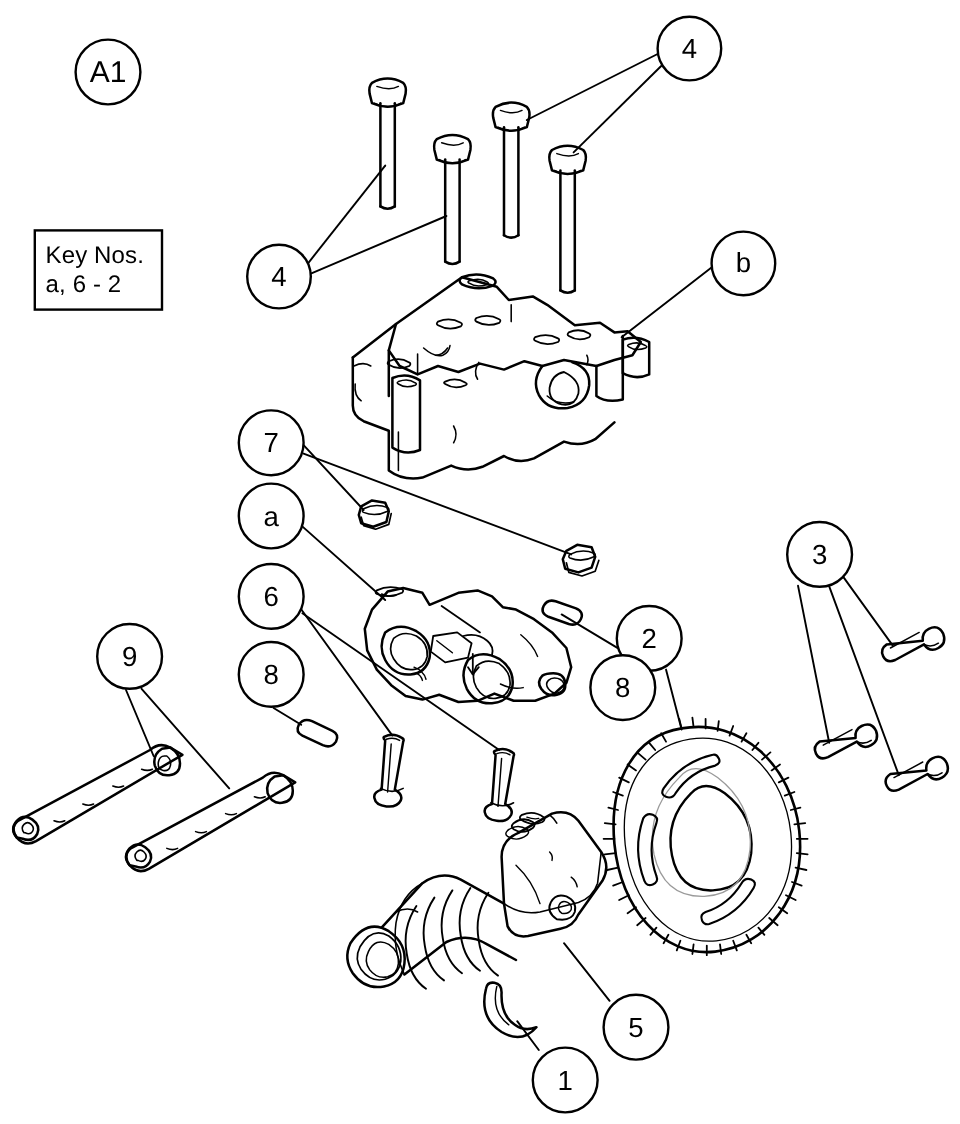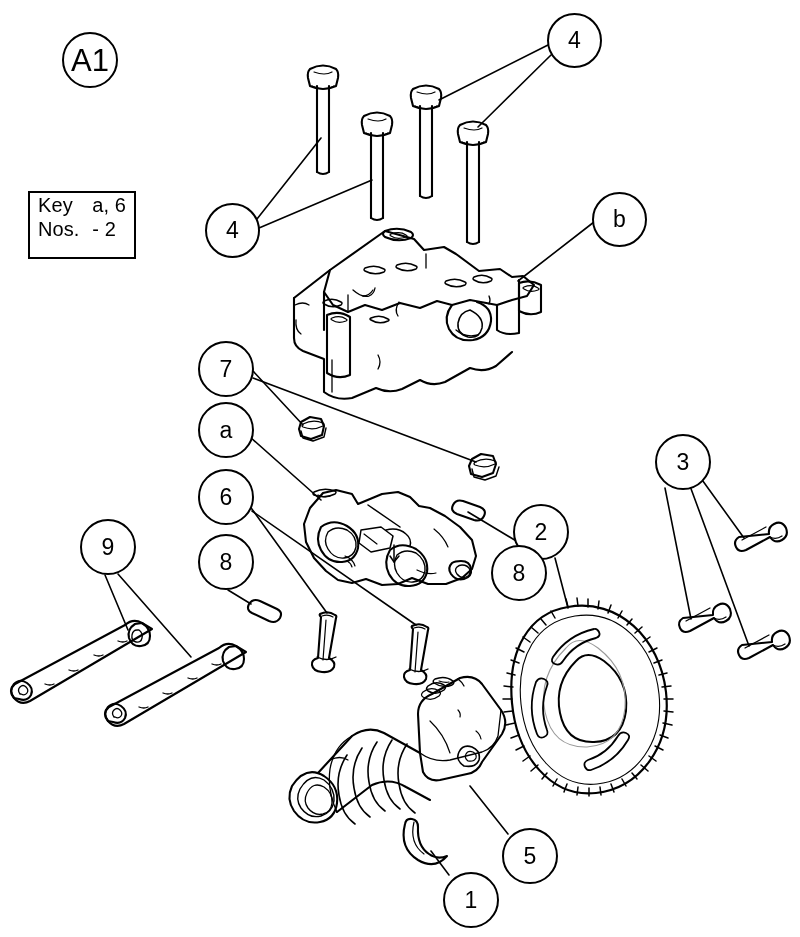--- a/index.html
+++ b/index.html
@@ -7,31 +7,31 @@
   body{
     font-family:"Liberation Sans", sans-serif;
     width:800px;height:937px;position:relative;overflow:hidden;
     -webkit-font-smoothing:antialiased;
   }
   #sheet{position:absolute;left:0;top:0;width:800px;height:937px;background:#fff;}
   #art{position:absolute;left:0;top:0;width:800px;height:937px;}
   .keybox{
     position:absolute;left:28px;top:191px;width:108px;height:68px;
     border:2px solid #000;background:#fff;box-sizing:border-box;
-    display:flex;justify-content:center;
+    display:flex;flex-direction:column;justify-content:center;
     padding-left:8px;
   }
   .keybox .kl{font-size:20px;color:#000;line-height:1.22;letter-spacing:.1px;}
   .cnum{
     position:absolute;border:2px solid #000;border-radius:50%;
     background:#fff;box-sizing:border-box;
     display:flex;align-items:center;justify-content:center;
     font-size:23px;color:#000;line-height:1;
   }
-  .cnum.big{font-size:31px;}
+  .cnum.big{font-size:25px;}
 </style>
 </head>
 <body>
 
 <div id="sheet">
 
   <svg id="art" viewBox="0 0 800 937" xmlns="http://www.w3.org/2000/svg">
     <g fill="none" stroke="#000" stroke-width="2.1" stroke-linecap="round" stroke-linejoin="round">
 
       <g stroke-width="1.6">

